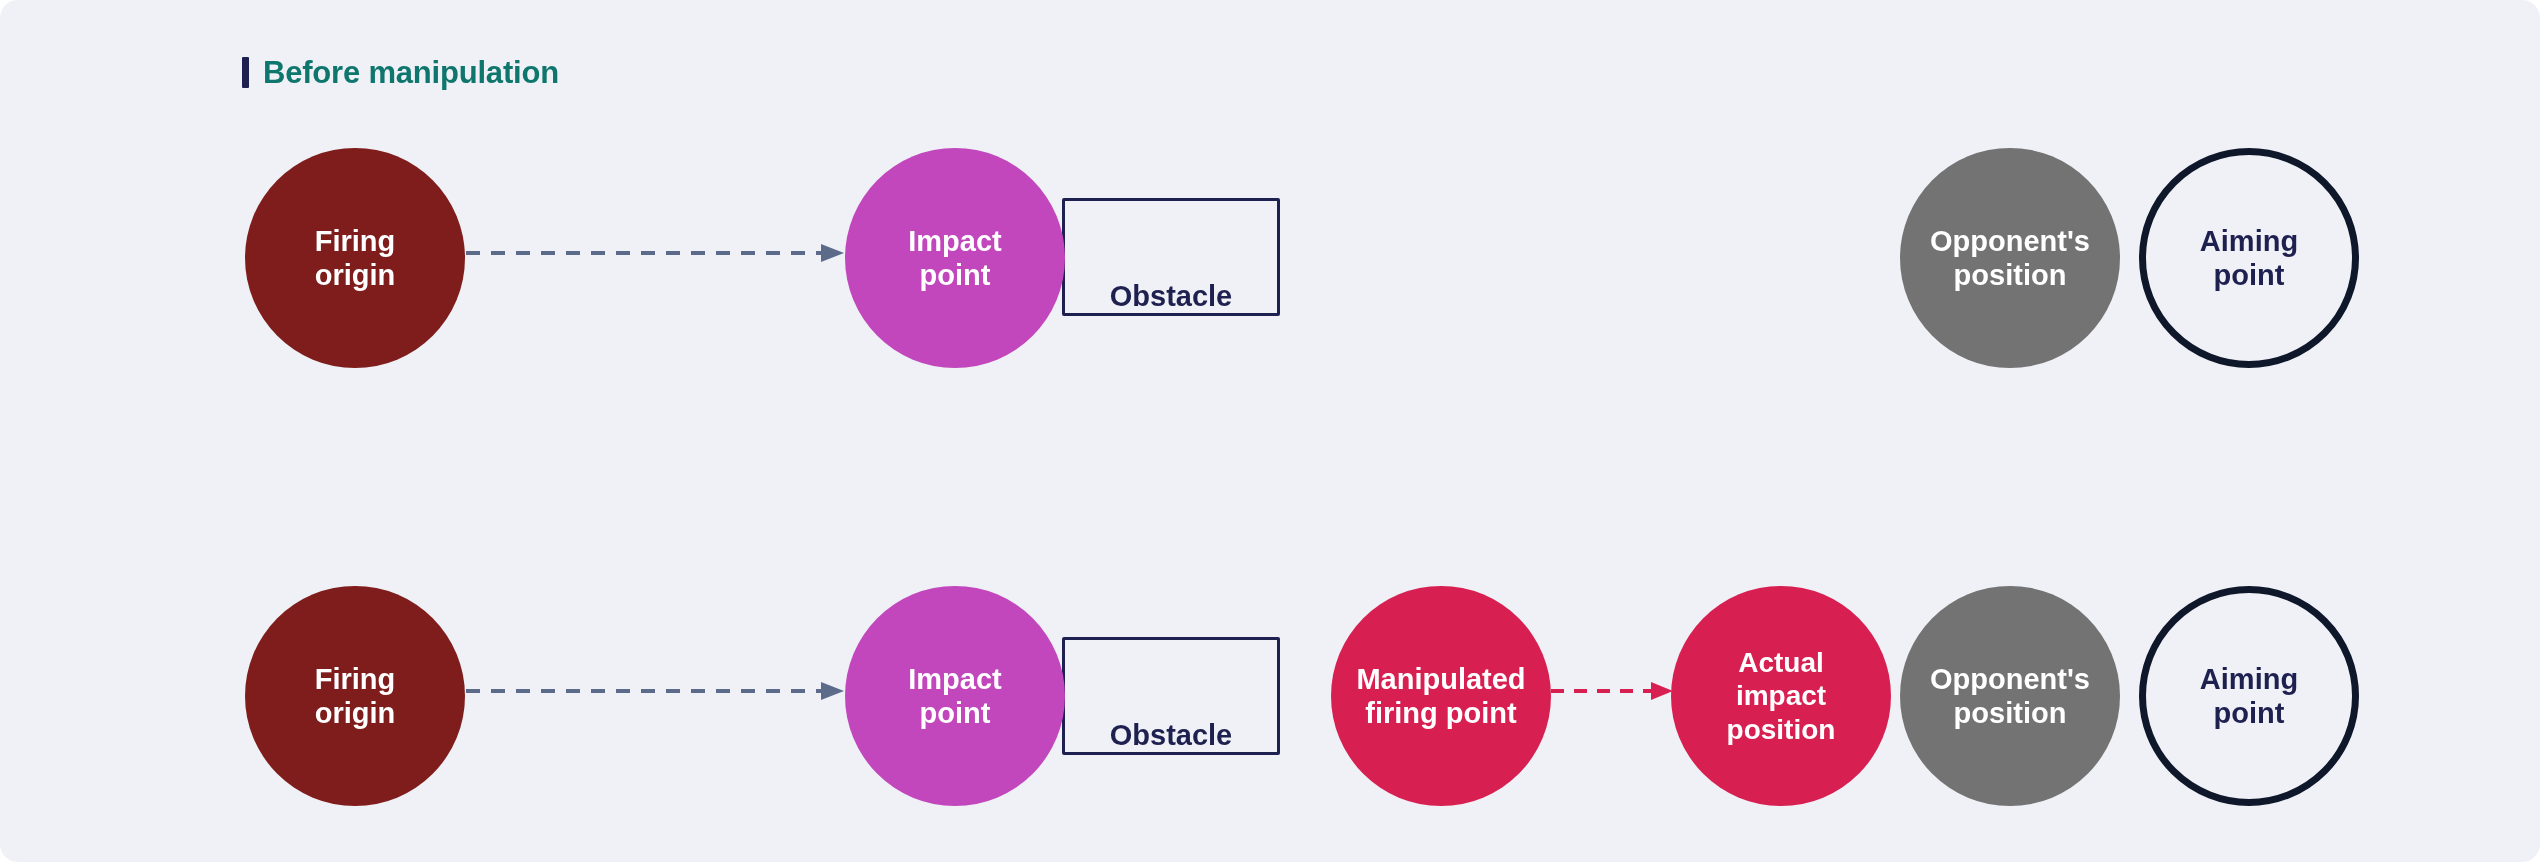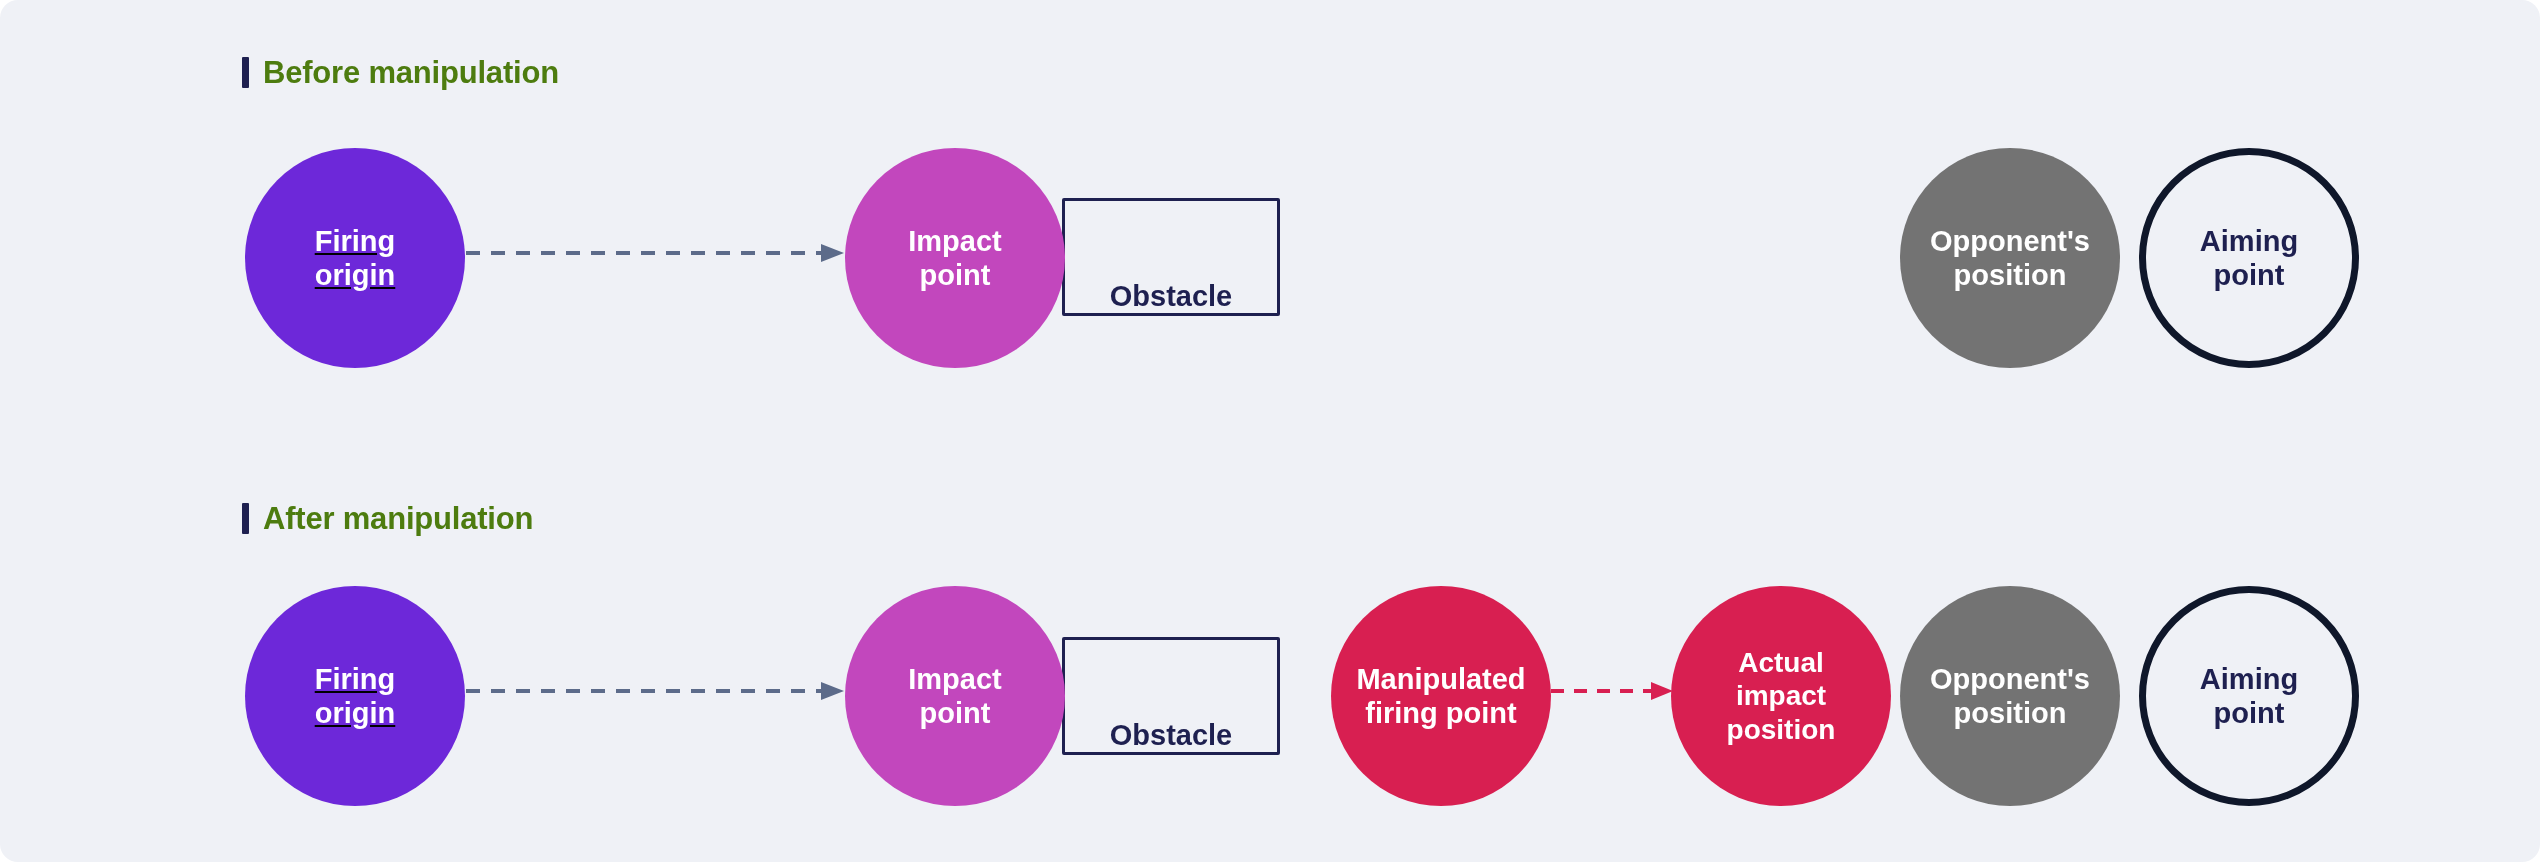--- a/index.html
+++ b/index.html
@@ -34,21 +34,21 @@
   .heading-bar {
     width: 7px;
     height: 31px;
     background: #1e2050;
     border-radius: 1px;
     flex: 0 0 auto;
   }
   .heading-text {
     font-size: 31px;
     font-weight: bold;
-    color: #4d7c0f;
+    color: #0f766e;
     letter-spacing: -0.2px;
     line-height: 1;
   }
 
   
   .node {
     position: absolute;
     display: flex;
     align-items: center;
     justify-content: center;
@@ -57,21 +57,21 @@
   }
   .node .node-label {
     font-weight: bold;
     line-height: 1.18;
     white-space: pre-line;
     padding: 0 6px;
   }
 
   .circle { border-radius: 50%; }
 
-  .c-blue      { background: #6d28d9; text-decoration: underline; }
+  .c-blue      { background: #7f1d1d; }
   .c-magenta   { background: #c247bd; }
   .c-crimson   { background: #d81f51; }
   .c-navy      { background: #737373; }
   .c-outline   {
     background: transparent;
     border: 7px solid #0f172a;
   }
 
   .txt-white { color: #ffffff; }
   .txt-navy  { color: #1e2050; }
@@ -122,24 +122,20 @@
   <div class="node circle c-outline" style="left:2139px; top:148px; width:220px; height:220px;">
     <span class="node-label txt-navy" style="font-size:29px;">Aiming
 point</span>
   </div>
 
   <div class="node circle c-navy" style="left:1900px; top:148px; width:220px; height:220px;">
     <span class="node-label txt-white" style="font-size:29px;">Opponent's
 position</span>
   </div>
 
-  <div class="section-heading" style="left:242px; top:503px;">
-    <span class="heading-bar"></span>
-    <span class="heading-text">After manipulation</span>
-  </div>
 
   <div class="connector" style="left:466px; top:681px;">
     <svg width="380" height="20" viewBox="0 0 380 20">
       <line x1="0" y1="10" x2="358" y2="10" stroke="#5c6b8a" stroke-width="4" stroke-dasharray="14 11" stroke-linecap="butt"></line>
       <path d="M355,1 L378,10 L355,19 Z" fill="#5c6b8a"></path>
     </svg>
   </div>
 
   <div class="connector" style="left:1551px; top:681px;">
     <svg width="124" height="20" viewBox="0 0 124 20">

